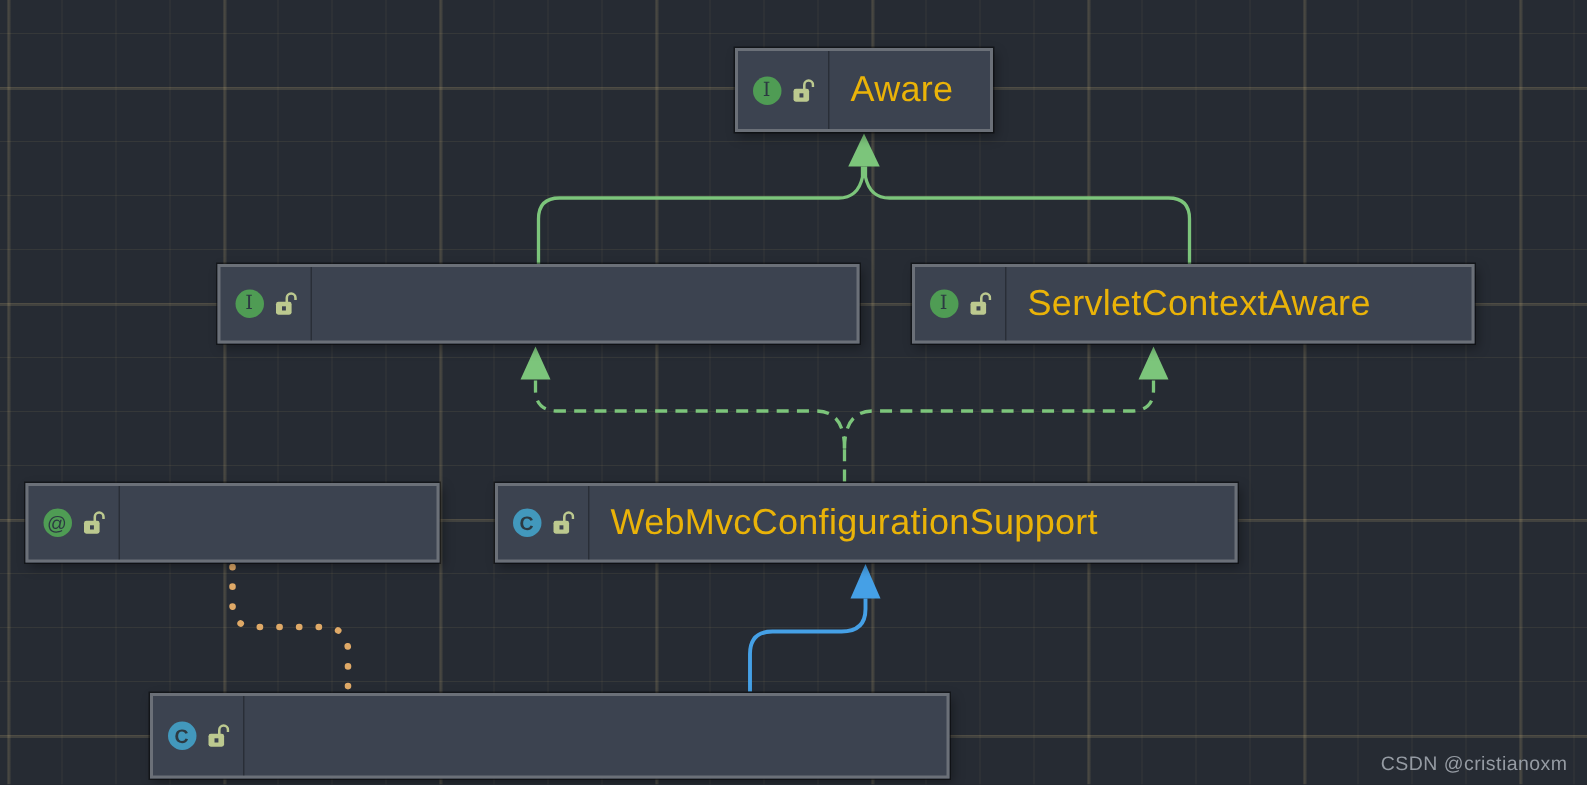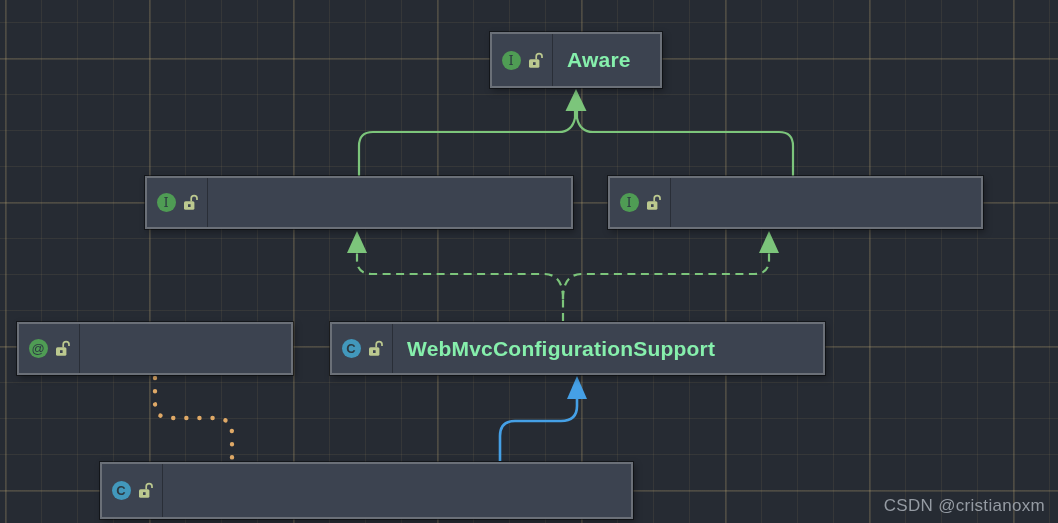--- a/index.html
+++ b/index.html
@@ -46,27 +46,27 @@
     font-family:"Liberation Sans", sans-serif;
   }
   .badge.interface, .badge.annotation{background:#4F9C54;}
   .badge.interface{font-family:"DejaVu Serif", serif;}
   .badge.class{background:#4298BC;font-weight:bold;}
   .lock{flex:0 0 auto;}
   .label{
     flex:1;
     display:flex;align-items:center;
     padding-left:14px;padding-right:10px;
-    font-size:21px;font-weight:700;letter-spacing:0.2px;
-    color:#86efac;
+    font-size:24px;font-weight:400;letter-spacing:0.2px;
+    color:#eab308;
     white-space:nowrap;overflow:hidden;
   }
   .watermark{
     position:absolute;right:13px;bottom:7px;
-    font-size:17px;color:#959BA3;letter-spacing:0.3px;margin-left:30px;
+    font-size:13px;color:#959BA3;letter-spacing:0.3px;margin-left:30px;
   }
 </style>
 </head>
 <body>
 
 <div class="canvas">
 
   <svg class="edges" width="1058" height="523" viewBox="0 0 1058 523">
 
     <g>
@@ -124,20 +124,21 @@
 
   <div class="node" style="left:608px;top:176px;width:375px;height:53px;">
     <span class="icon-cell">
       <span class="badge interface">I</span>
       <svg class="lock" width="15" height="17" viewBox="0 0 15 17">
         <path d="M8.2 7.6 V4.6 a2.9 2.9 0 0 1 5.8 0 V6" fill="none" stroke="#BCC98F" stroke-width="1.7"></path>
         <rect x="1" y="7.2" width="10.4" height="8.6" rx="1.6" fill="#BCC98F"></rect>
         <rect x="5" y="10.2" width="2.6" height="2.8" fill="#3C4350"></rect>
       </svg>
     </span>
+    <span class="label">ServletContextAware</span>
   </div>
 
   <div class="node" style="left:17px;top:322px;width:276px;height:53px;">
     <span class="icon-cell">
       <span class="badge annotation">@</span>
       <svg class="lock" width="15" height="17" viewBox="0 0 15 17">
         <path d="M8.2 7.6 V4.6 a2.9 2.9 0 0 1 5.8 0 V6" fill="none" stroke="#BCC98F" stroke-width="1.7"></path>
         <rect x="1" y="7.2" width="10.4" height="8.6" rx="1.6" fill="#BCC98F"></rect>
         <rect x="5" y="10.2" width="2.6" height="2.8" fill="#3C4350"></rect>
       </svg>

